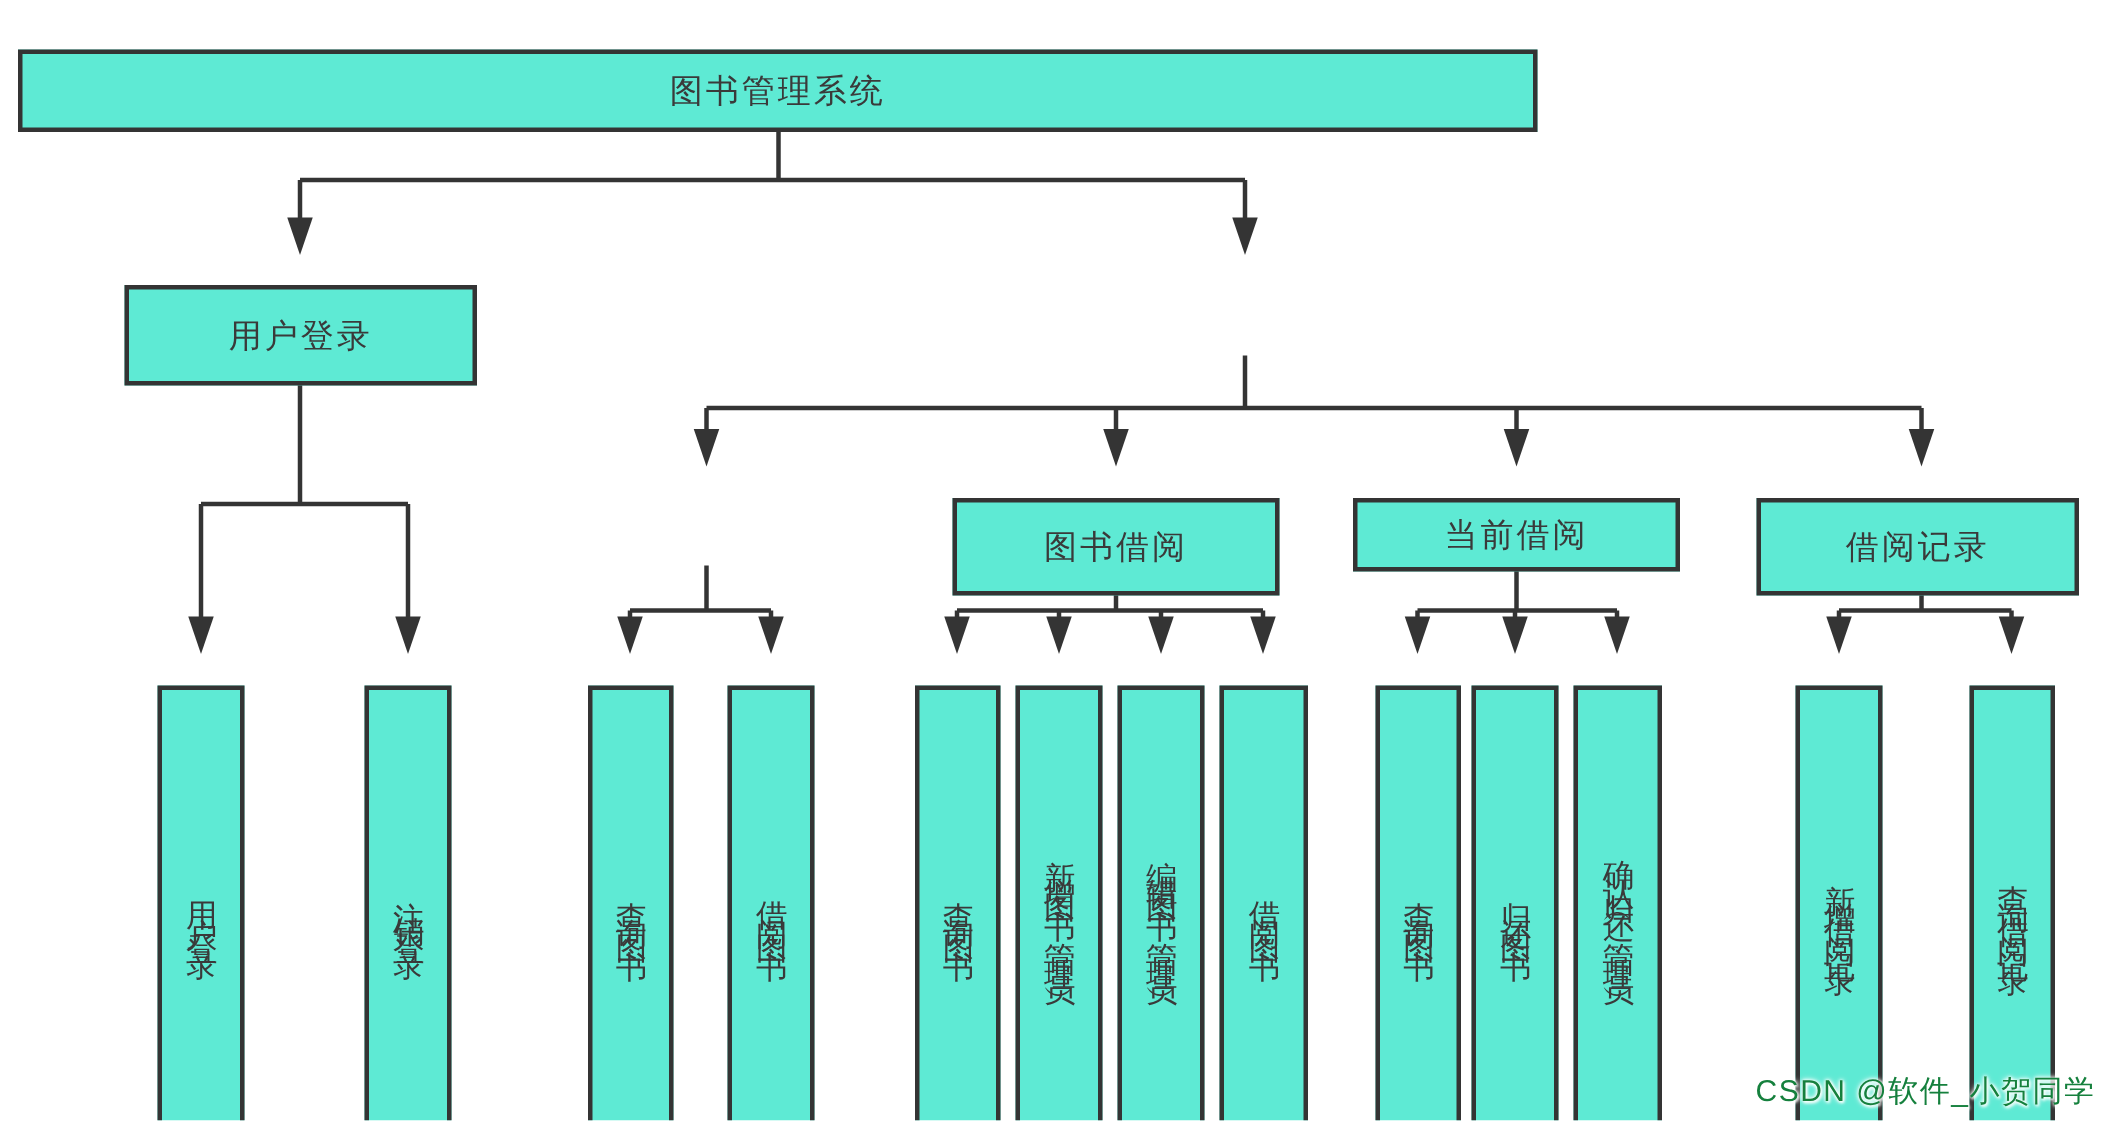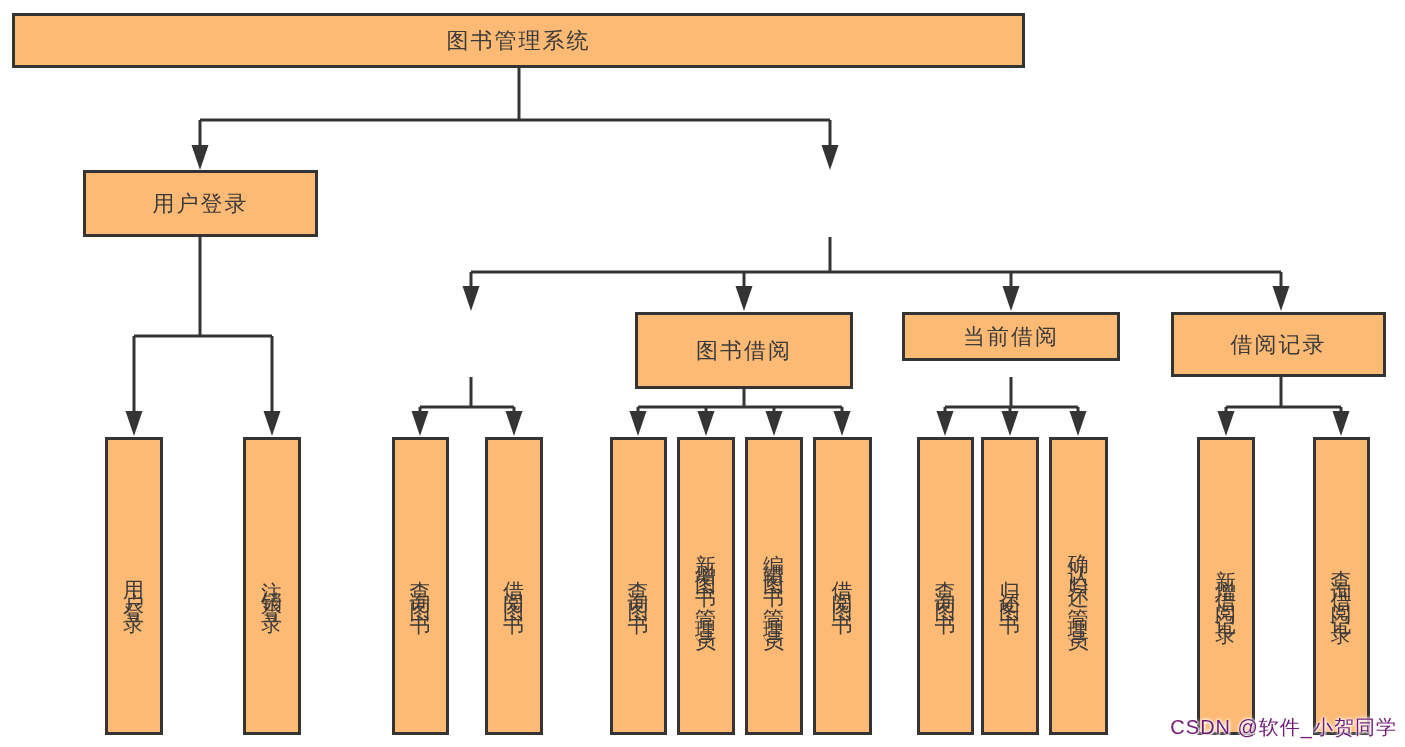--- a/index.html
+++ b/index.html
@@ -2,33 +2,34 @@
 <html><head>
 <meta charset="utf-8">
 <style>
   html,body{margin:0;padding:0;background:#ffffff;}
   .stage{
     position:relative;width:1405px;height:747px;background:#ffffff;
     font-family:"Liberation Sans",sans-serif;overflow:hidden;
   }
   .connectors{position:absolute;left:0;top:0;width:1405px;height:747px;}
   .node{
-    position:absolute;box-sizing:border-box;background:#fdba74;
+    position:absolute;box-sizing:border-box;background:#5eead4;
     border:3px solid #343434;color:#3a3a3a;
     display:flex;align-items:center;justify-content:center;
     text-align:center;
+    margin-top:20px;
   }
   .h{font-size:22px;letter-spacing:2px;white-space:nowrap;}
   .v{
     writing-mode:vertical-rl;text-orientation:mixed;
     font-size:21px;letter-spacing:11px;line-height:1;
   }
   .watermark{
     position:absolute;right:8px;bottom:6px;z-index:5;
-    font-size:20px;letter-spacing:1px;color:#701a75;white-space:nowrap;
+    font-size:20px;letter-spacing:1px;color:#15803d;white-space:nowrap;
     text-shadow:0 0 2px #fff,0 0 3px #fff,0 0 4px #fff,1px 1px 2px #fff;
   }
 </style>
 </head>
 <body>
 
 <div class="stage">
 
   <svg class="connectors" id="conn" viewBox="0 0 1405 747" xmlns="http://www.w3.org/2000/svg">
       <path d="M519,68 V120" stroke="#343434" stroke-width="3" fill="none"></path>
@@ -82,21 +83,21 @@
       <path d="M1226,407 V416" stroke="#343434" stroke-width="3" fill="none"></path>
       <polygon points="1217.5,411 1234.5,411 1226,436" fill="#343434"></polygon>
       <path d="M1341,407 V416" stroke="#343434" stroke-width="3" fill="none"></path>
       <polygon points="1332.5,411 1349.5,411 1341,436" fill="#343434"></polygon>
     </svg>
 
   <div class="node h" style="left:12px;top:13px;width:1013px;height:55px">图书管理系统</div>
 
   <div class="node h" style="left:83px;top:170px;width:235px;height:67px">用户登录</div>
 
-  <div class="node h" style="left:635px;top:312px;width:218px;height:77px">图书借阅</div>
+  <div class="node h" style="left:635px;top:312px;width:218px;height:65px">图书借阅</div>
   <div class="node h" style="left:902px;top:312px;width:218px;height:49px">当前借阅</div>
   <div class="node h" style="left:1171px;top:312px;width:215px;height:65px">借阅记录</div>
 
   <div class="node v" style="left:105px;top:437px;width:58px;height:298px">用户登录</div>
   <div class="node v" style="left:243px;top:437px;width:58px;height:298px">注销登录</div>
 
   <div class="node v" style="left:392px;top:437px;width:57px;height:298px">查询图书</div>
   <div class="node v" style="left:485px;top:437px;width:58px;height:298px">借阅图书</div>
 
   <div class="node v" style="left:610px;top:437px;width:57px;height:298px">查询图书</div>

